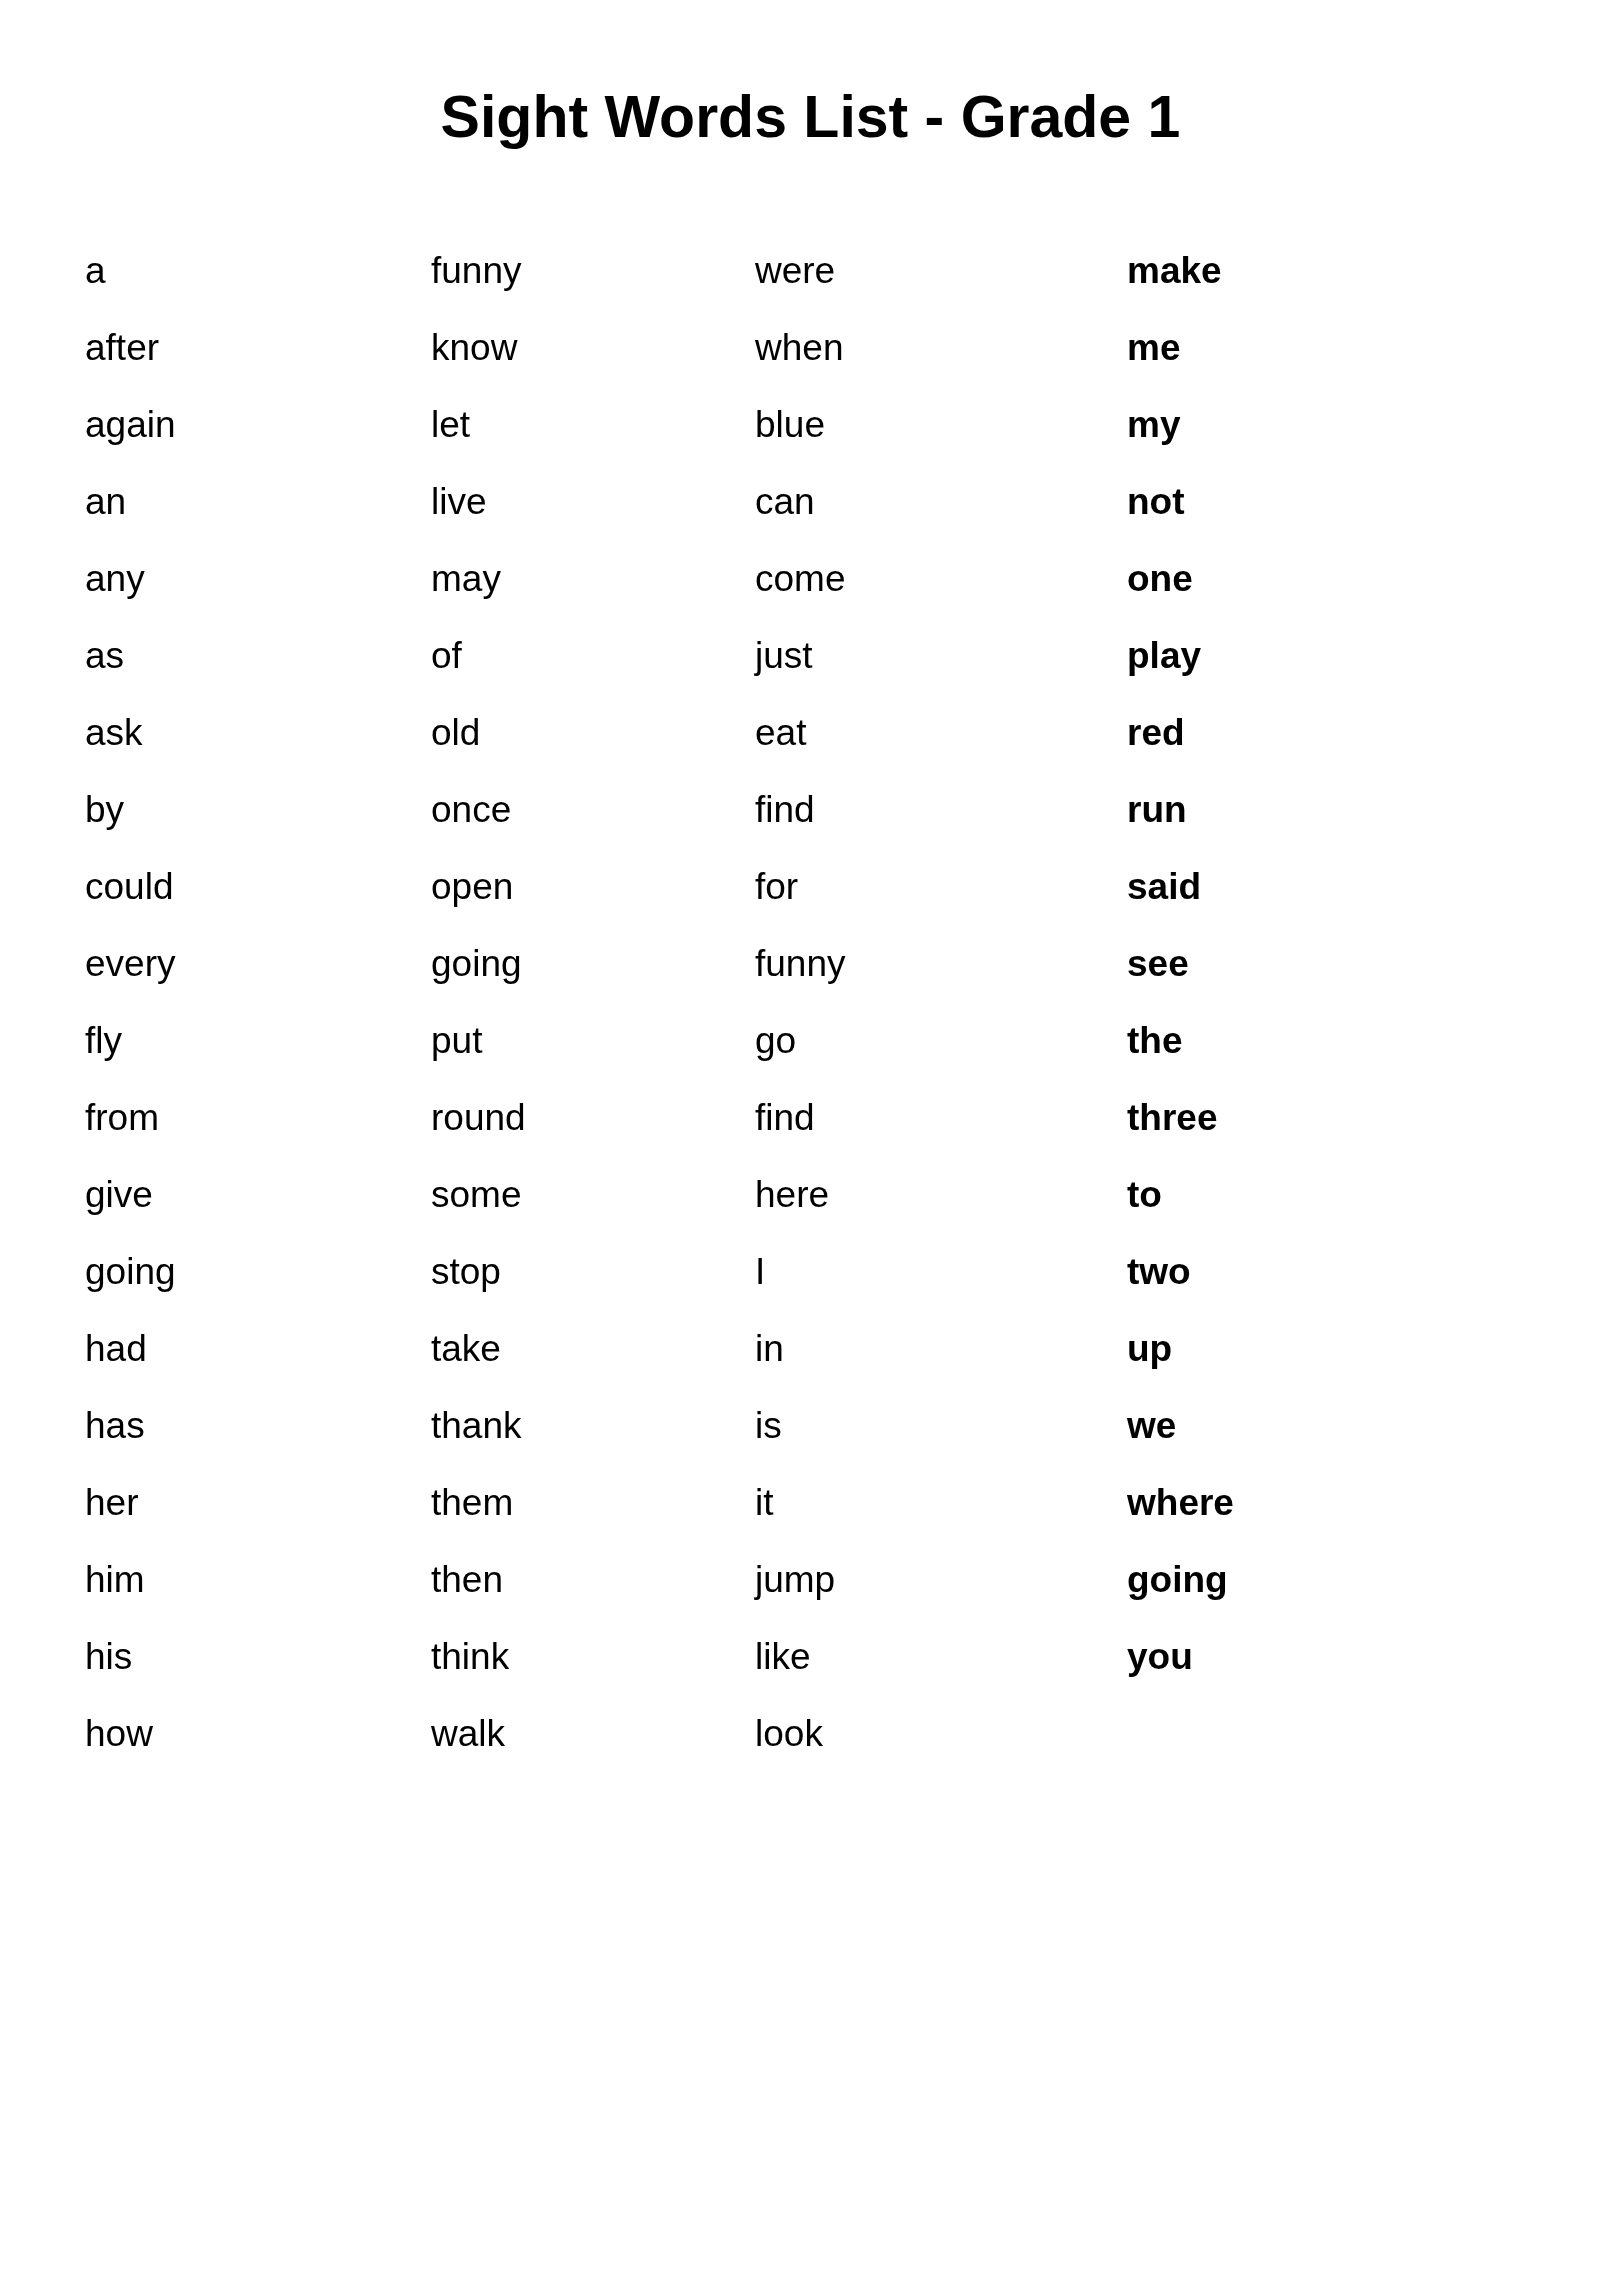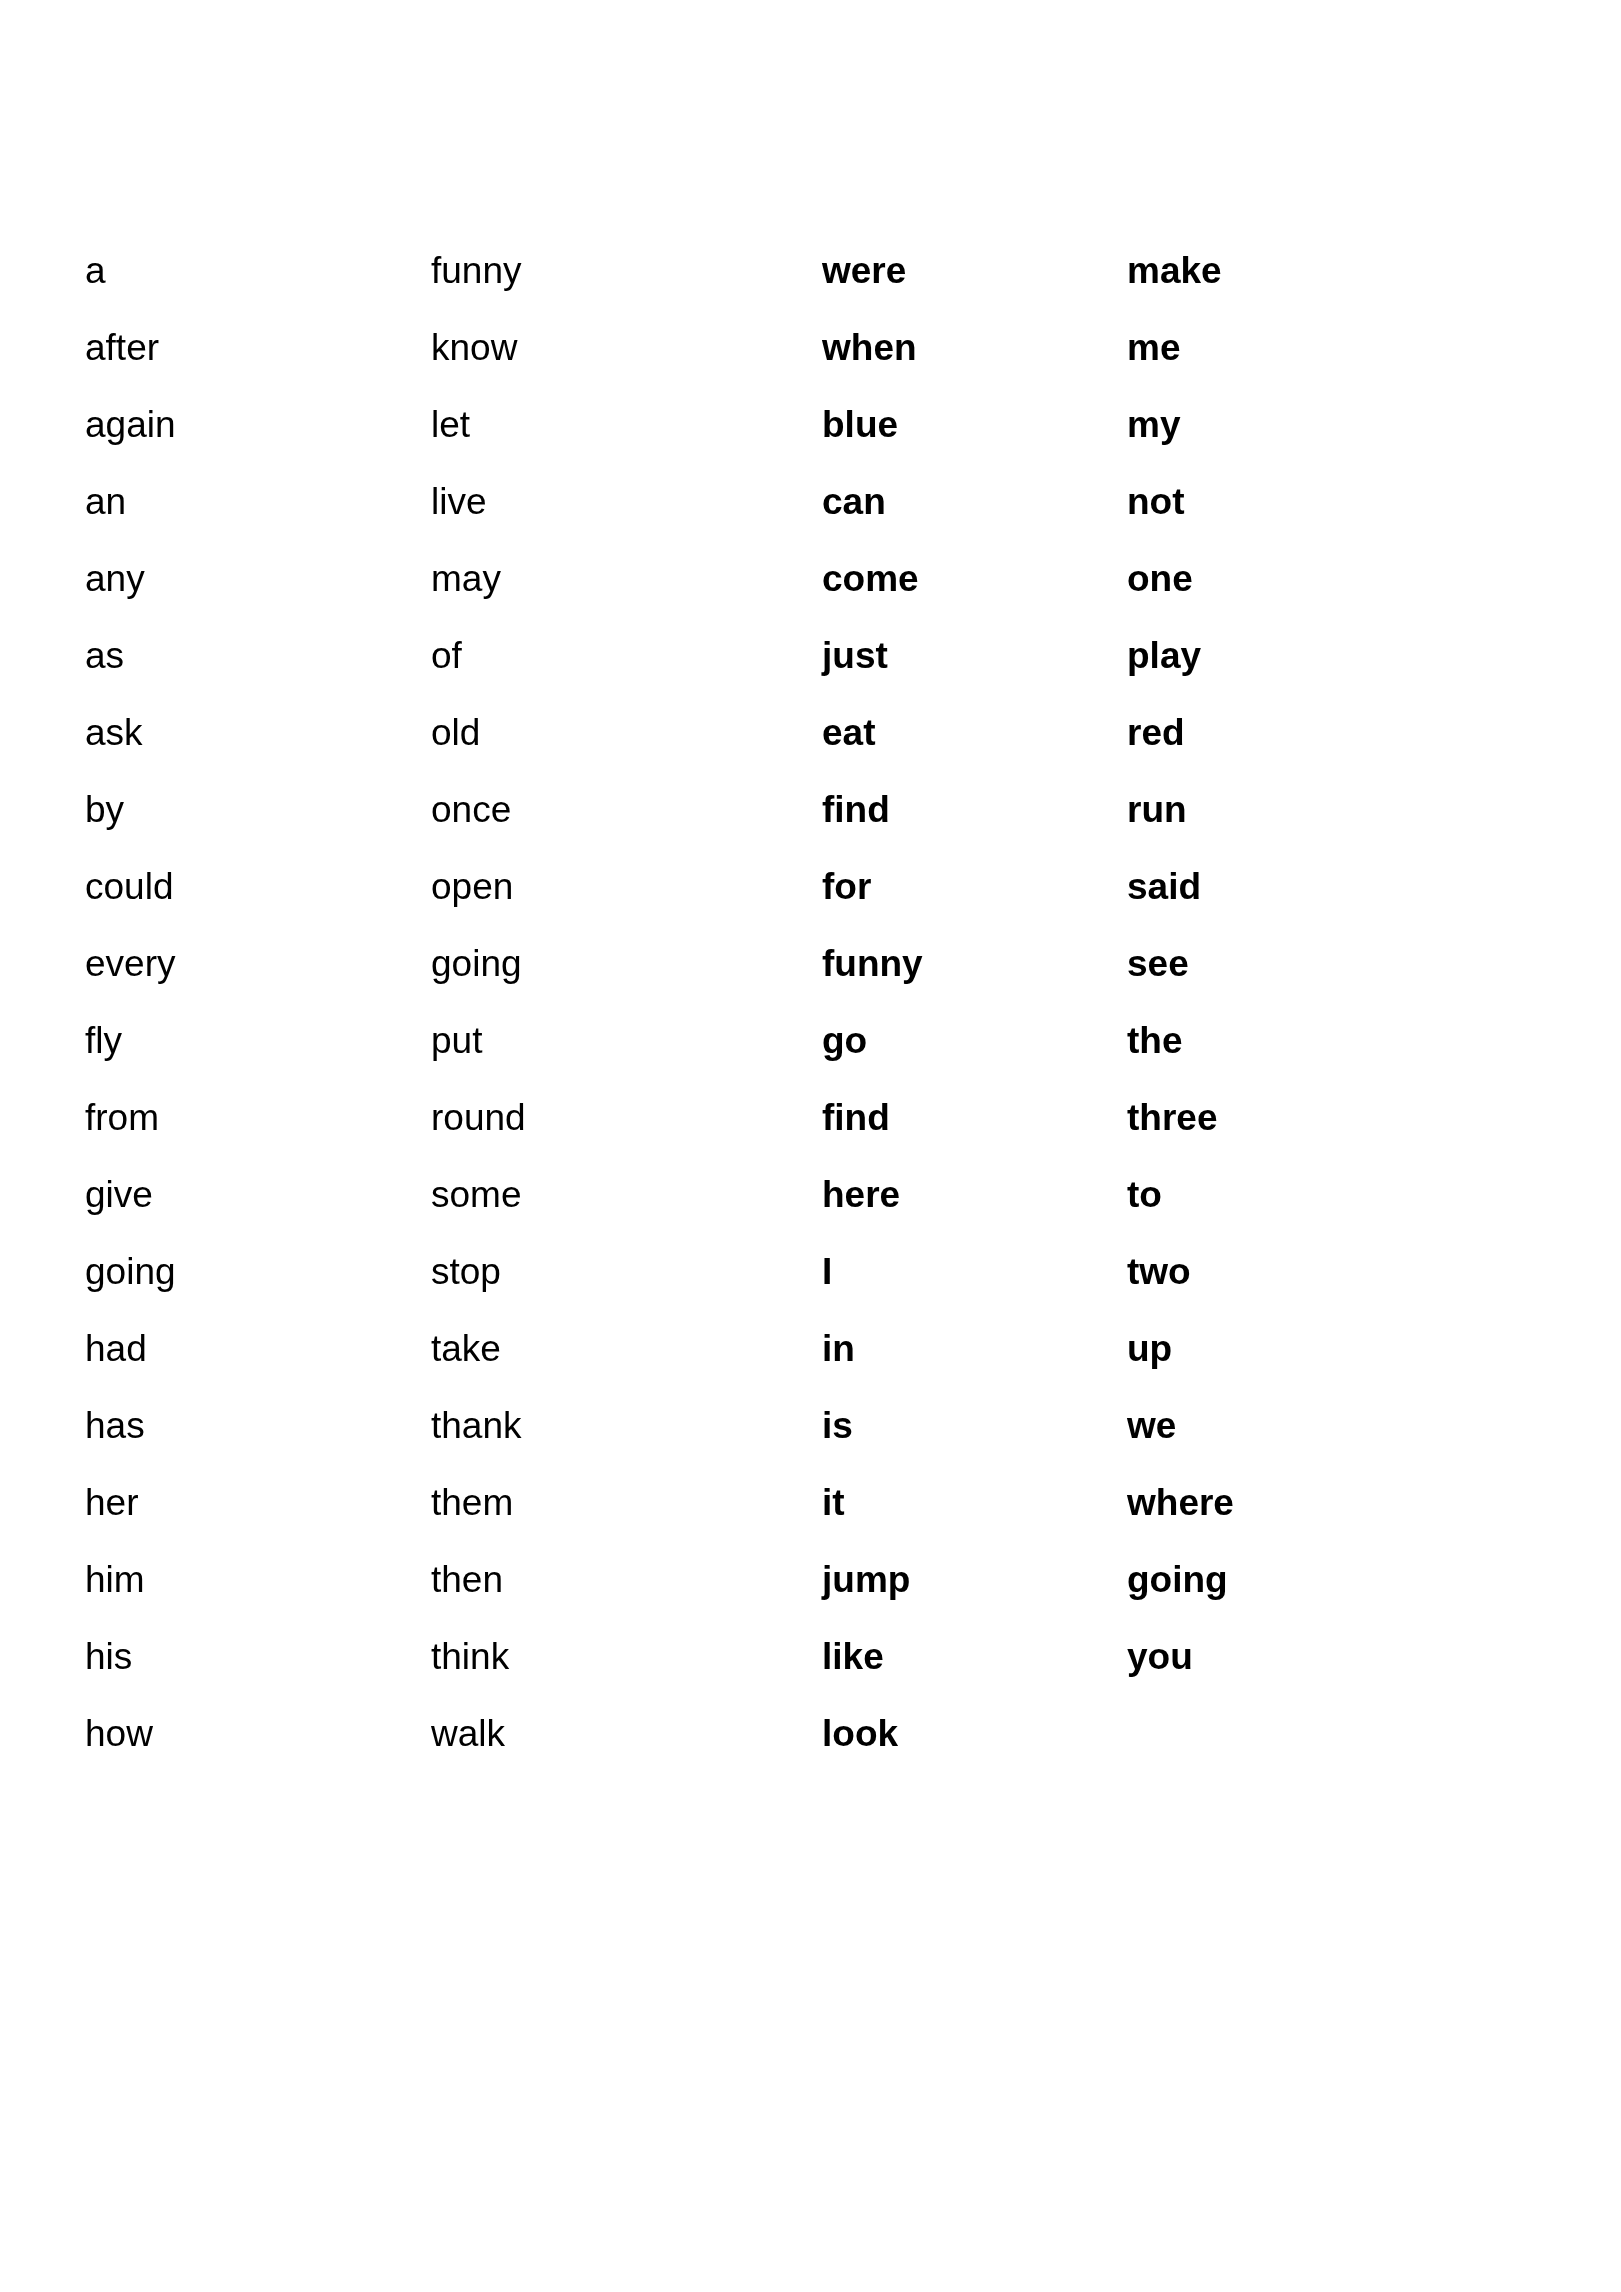--- a/index.html
+++ b/index.html
@@ -32,31 +32,32 @@
   .word-col {
     position: absolute;
     top: 232px;
     font-size: 37px;
     line-height: 77px;
     white-space: nowrap;
     color: #000000;
   }
   .word-col-1 { left: 85px; }
   .word-col-2 { left: 431px; }
-  .word-col-3 { left: 822px; font-weight: bold; }
+  .word-col-3 { left: 755px; }
   .word-col-4 { left: 1127px; font-weight: bold; }
   .word {
     display: block;
     height: 77px;
   }
 </style>
 </head>
 <body>
 
 <div class="page">
+  <h1 class="doc-title">Sight Words List - Grade 1</h1>
 
   <div class="word-col word-col-1">
       <div class="word">a</div>
       <div class="word">after</div>
       <div class="word">again</div>
       <div class="word">an</div>
       <div class="word">any</div>
       <div class="word">as</div>
       <div class="word">ask</div>
       <div class="word">by</div>

